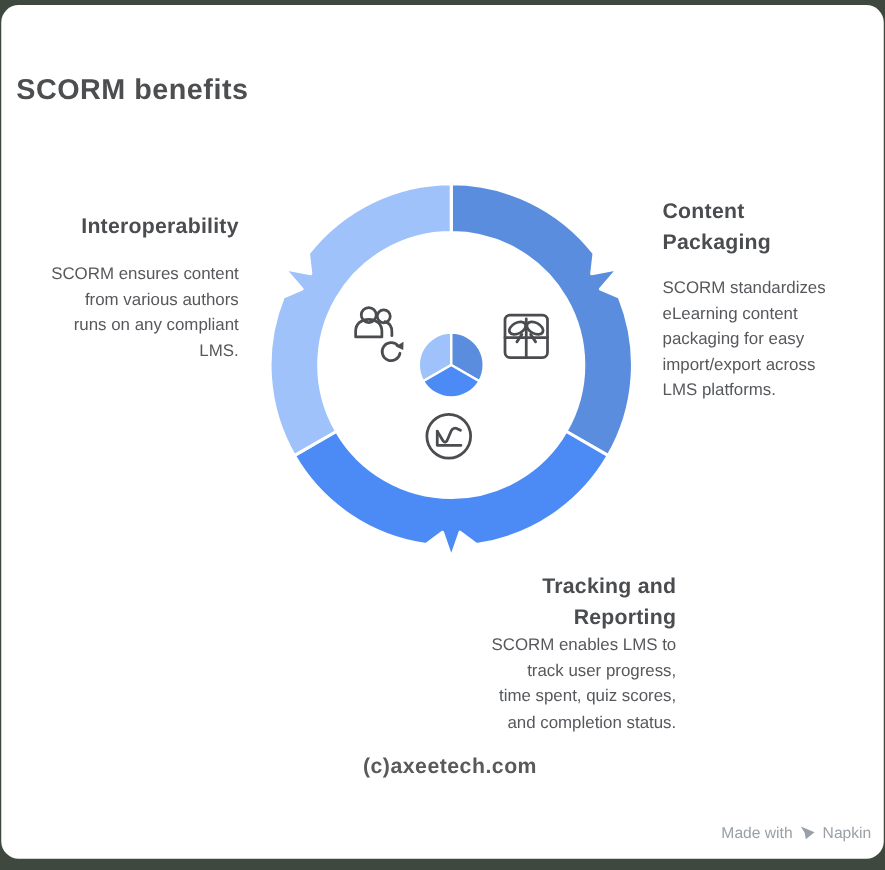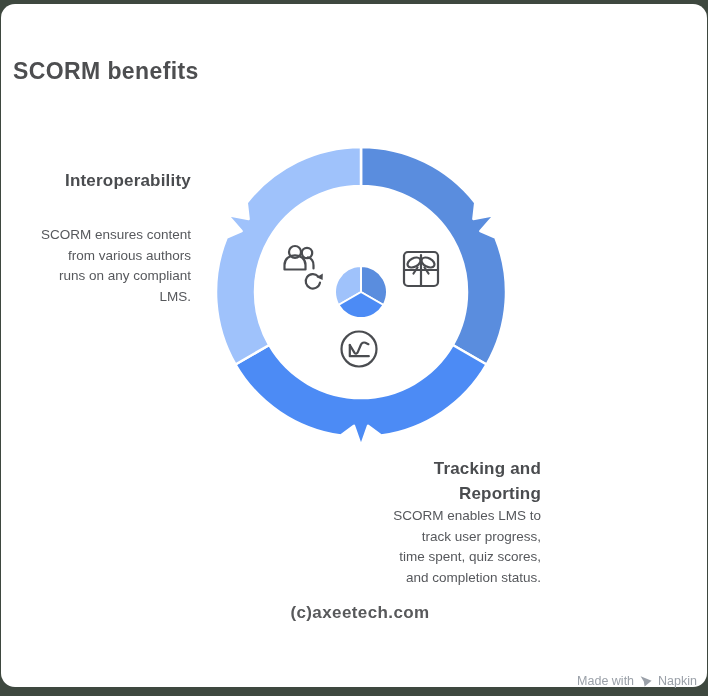--- a/index.html
+++ b/index.html
@@ -36,42 +36,42 @@
     font-size: 13.5px;
     font-weight: 500;
     color: #56585C;
     line-height: 20.5px;
     white-space: pre-line;
   }
   .block-left {
     left: 6px; top: 164px; width: 184px;
     text-align: right;
   }
-  .block-left .section-body { margin-top: 32px; }
+  .block-left .section-body { margin-top: 16px; }
   .block-right {
     left: 529px; top: 152px; width: 176px;
     text-align: left;
   }
   .block-right .section-body { margin-top: 14px; }
   .block-bottom {
     left: 180px; top: 452px; width: 360px;
     text-align: right;
   }
   .block-bottom .section-body { }
   .diagram-svg { left: 200px; top: 128px; width: 320px; height: 320px; }
   .copyright {
     left: 12px; right: 0; top: 599px;
     text-align: center;
     font-size: 17px;
     font-weight: 700;
     letter-spacing: 0.4px;
     color: #58595B;
   }
   .badge {
-    right: 10px; top: 670px;
+    right: 10px; top: 655px;
     display: inline-flex;
     align-items: center;
     gap: 5px;
     font-size: 12.5px;
     font-weight: 500;
     color: #9AA0A8;
     text-decoration: none;
     cursor: pointer;
     justify-content: space-between;
   }
@@ -85,20 +85,29 @@
   <div class="abs title">SCORM benefits</div>
 
   <div class="abs block-left">
     <div class="section-heading">Interoperability</div>
     <div class="section-body">SCORM ensures content
 from various authors
 runs on any compliant
 LMS.</div>
   </div>
 
+  <div class="abs block-right">
+    <div class="section-heading">Content
+Packaging</div>
+    <div class="section-body">SCORM standardizes
+eLearning content
+packaging for easy
+import/export across
+LMS platforms.</div>
+  </div>
 
   <div class="abs block-bottom">
     <div class="section-heading">Tracking and
 Reporting</div>
     <div class="section-body">SCORM enables LMS to
 track user progress,
 time spent, quiz scores,
 and completion status.</div>
   </div>
 

